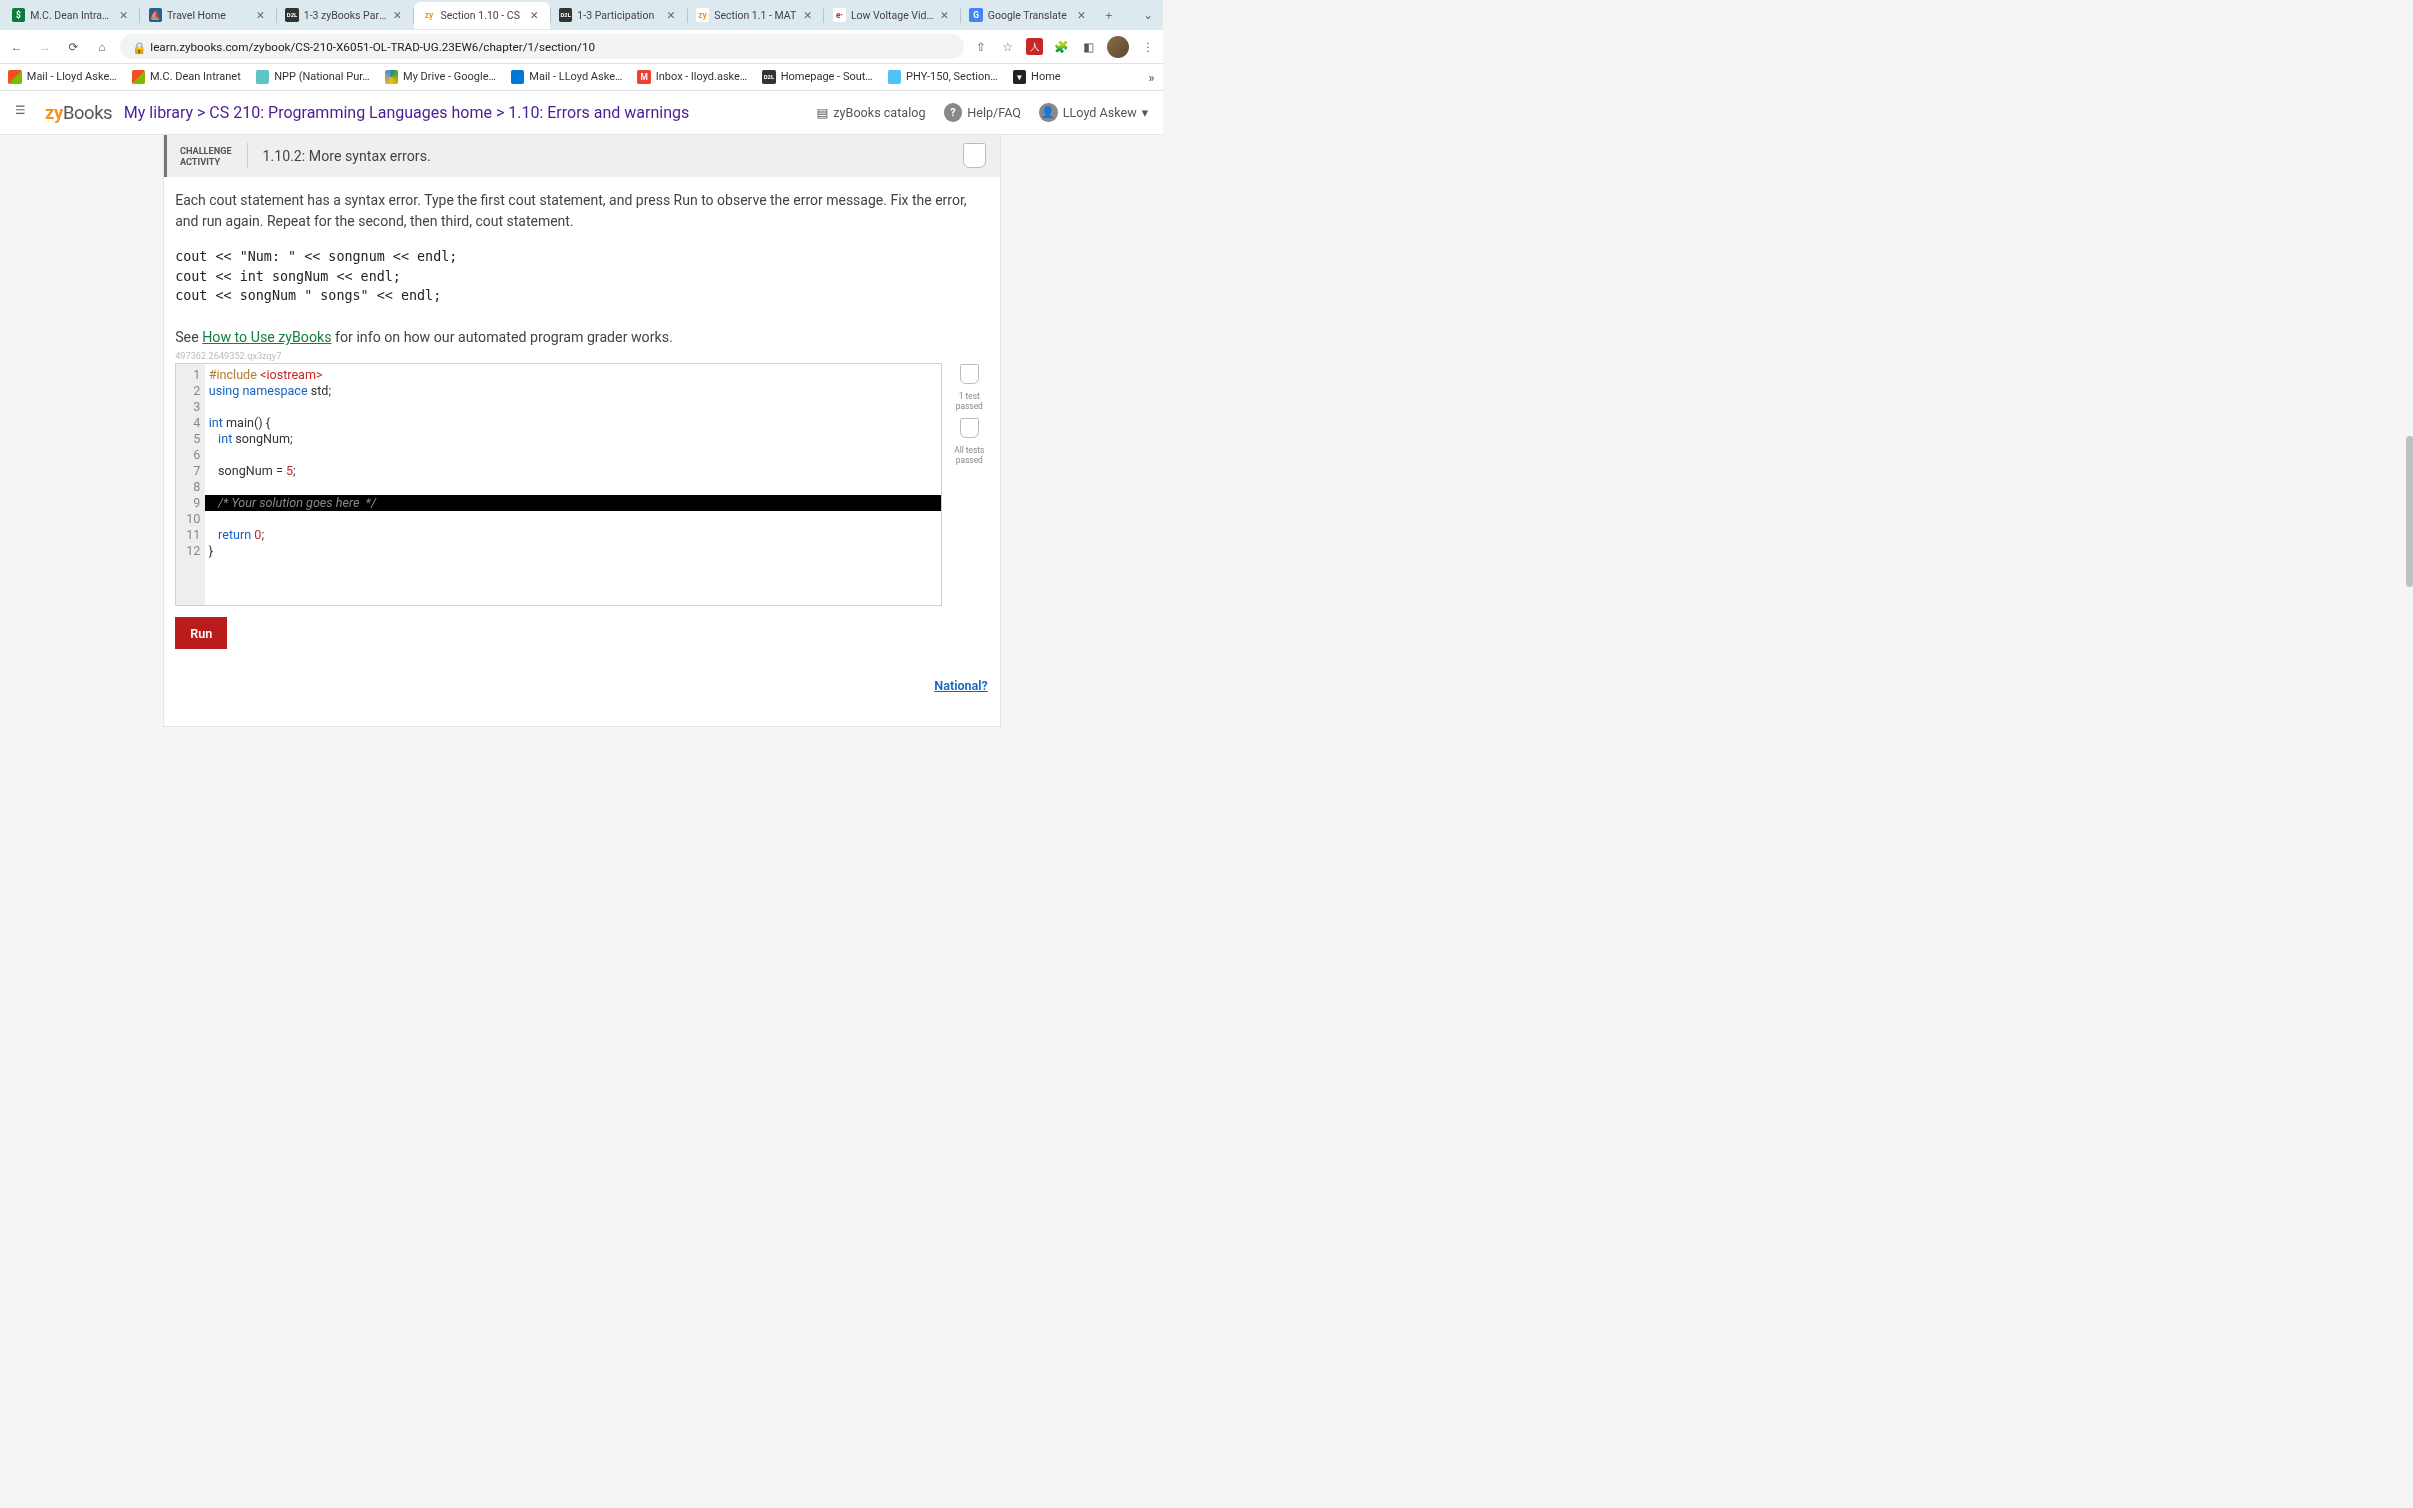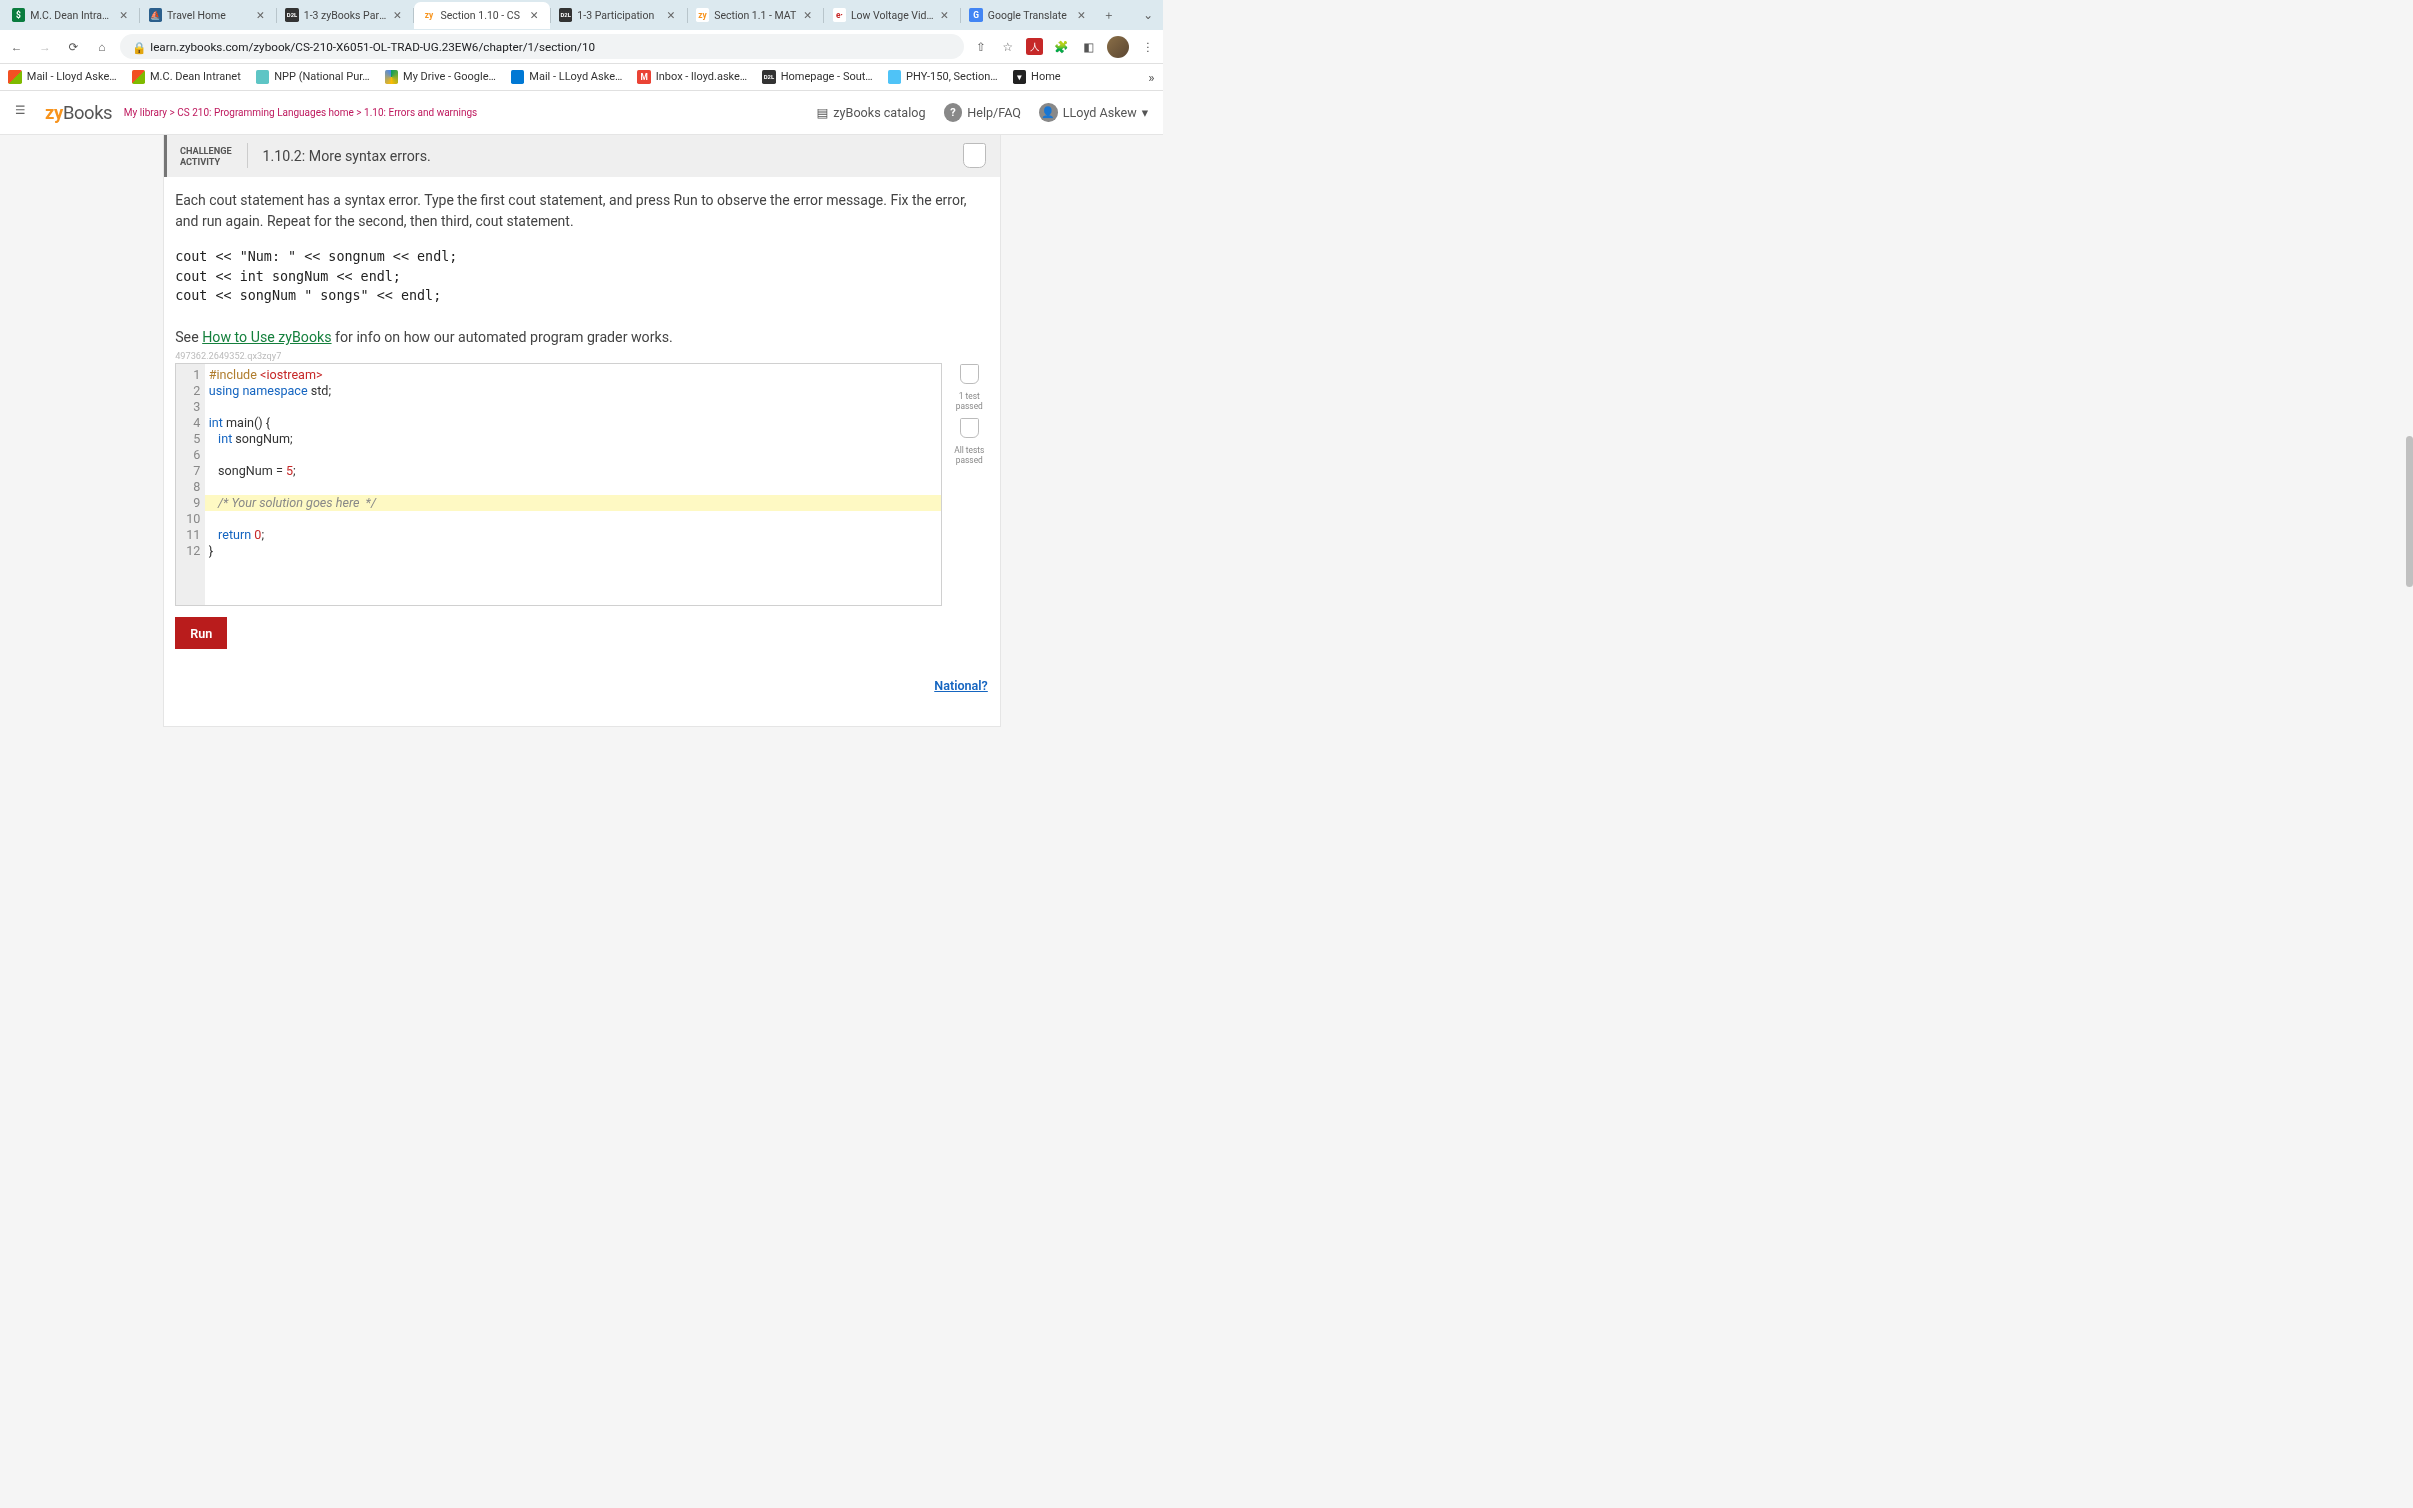--- a/index.html
+++ b/index.html
@@ -29,21 +29,21 @@
   .bm .title { overflow:hidden; white-space:nowrap; text-overflow:ellipsis; }
   .bm .fav { width:13.4px; height:13.4px; border-radius:1.7px; display:flex; align-items:center; justify-content:center; font-size:8.4px; font-weight:bold; }
   .bm-overflow { margin-left:auto; color:#555; font-size:13.4px; }
 
   
   .zb-header { display:flex; align-items:center; gap:11.7px; background:#fff; height:44px; padding:0 15px; border-bottom:0.8px solid #e5e5e5; }
   .hamburger { width:18.4px; height:18.4px; color:#666; }
   .zb-logo { font-weight:700; font-size:18.4px; letter-spacing:-0.4px; }
   .zb-logo .zy { color:#f7941e; }
   .zb-logo .books { color:#555; font-weight:400; }
-  .breadcrumb { font-size:10px; color:#be185d; }
+  .breadcrumb { font-size:16px; color:#4c1d95; }
   .zb-right { margin-left:auto; display:flex; align-items:center; gap:18.4px; color:#555; font-size:12.6px; }
   .zb-right .item { display:flex; align-items:center; gap:5px; }
   .icon-circle { width:18.4px; height:18.4px; border-radius:50%; background:#888; color:#fff; display:flex; align-items:center; justify-content:center; font-size:11px; font-weight:bold; }
 
   
   .page { display:flex; justify-content:center; padding:0; height:calc(100% - 135px); overflow:auto; }
   .card { width:838px; background:#fff; border:0.8px solid #e5e5e5; border-top:none; }
   .ch-header { display:flex; align-items:center; gap:15px; background:#efefef; border-left:3.4px solid #757575; padding:8.4px 13.4px; position:relative; }
   .ch-badge { font-size:9.2px; font-weight:700; color:#555; line-height:1.2; }
   .ch-sep { width:0.8px; height:25px; background:#ccc; }
@@ -56,21 +56,21 @@
   .see-link { font-size:14.2px; color:#444; margin-bottom:5px; }
   .see-link a { color:#15803d; text-decoration:underline; }
   .hash { font-size:9.2px; color:#bbb; margin-bottom:1.7px; }
 
   .editor-row { display:flex; gap:8.4px; align-items:flex-start; }
   .editor { flex:1; border:0.8px solid #d0d0d0; display:flex; font-family:"Menlo","Consolas",monospace; font-size:12.6px; line-height:1.26; min-height:243px; }
   .gutter { background:#eee; color:#888; text-align:right; padding:3.4px 5px 3.4px 10px; user-select:none; }
   .gutter div { height:16px; }
   .code { flex:1; padding:3.4px 0; position:relative; }
   .code .line { height:16px; padding-left:3.4px; white-space:pre; }
-  .code .hl { background:#fef9c3; }
+  .code .hl { background:#000000; }
   .kw-pre { color:#b07d2e; }
   .kw-blue { color:#1565c0; }
   .kw-red { color:#c62828; }
   .kw-type { color:#1565c0; }
   .num { color:#c62828; }
   .cmt { color:#888; font-style:italic; }
 
   .status-col { width:37px; display:flex; flex-direction:column; align-items:center; gap:6.7px; padding-top:1.7px; }
   .shield-sm { width:18.4px; height:20px; border:1.7px solid #bbb; border-radius:1.7px 1.7px 5.9px 5.9px; background:#fff; }
   .status-txt { font-size:8.4px; color:#888; text-align:center; line-height:1.2; }

